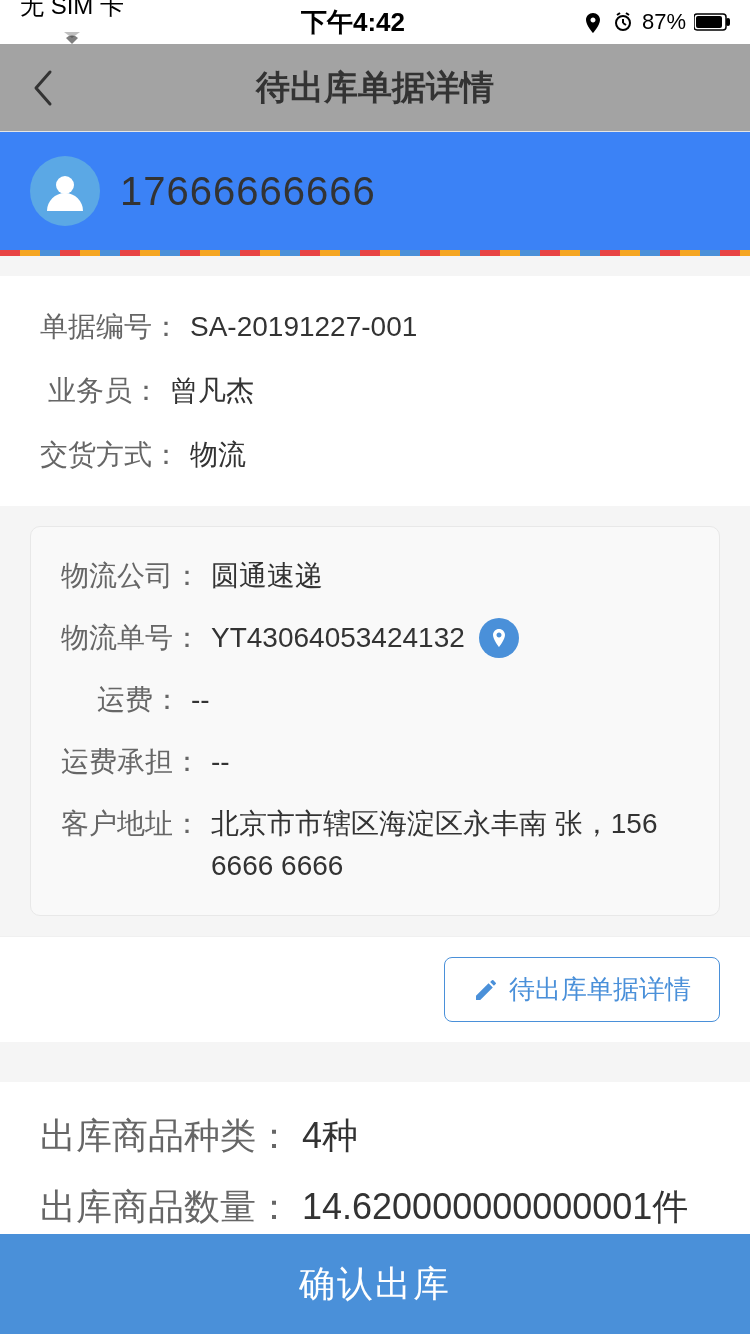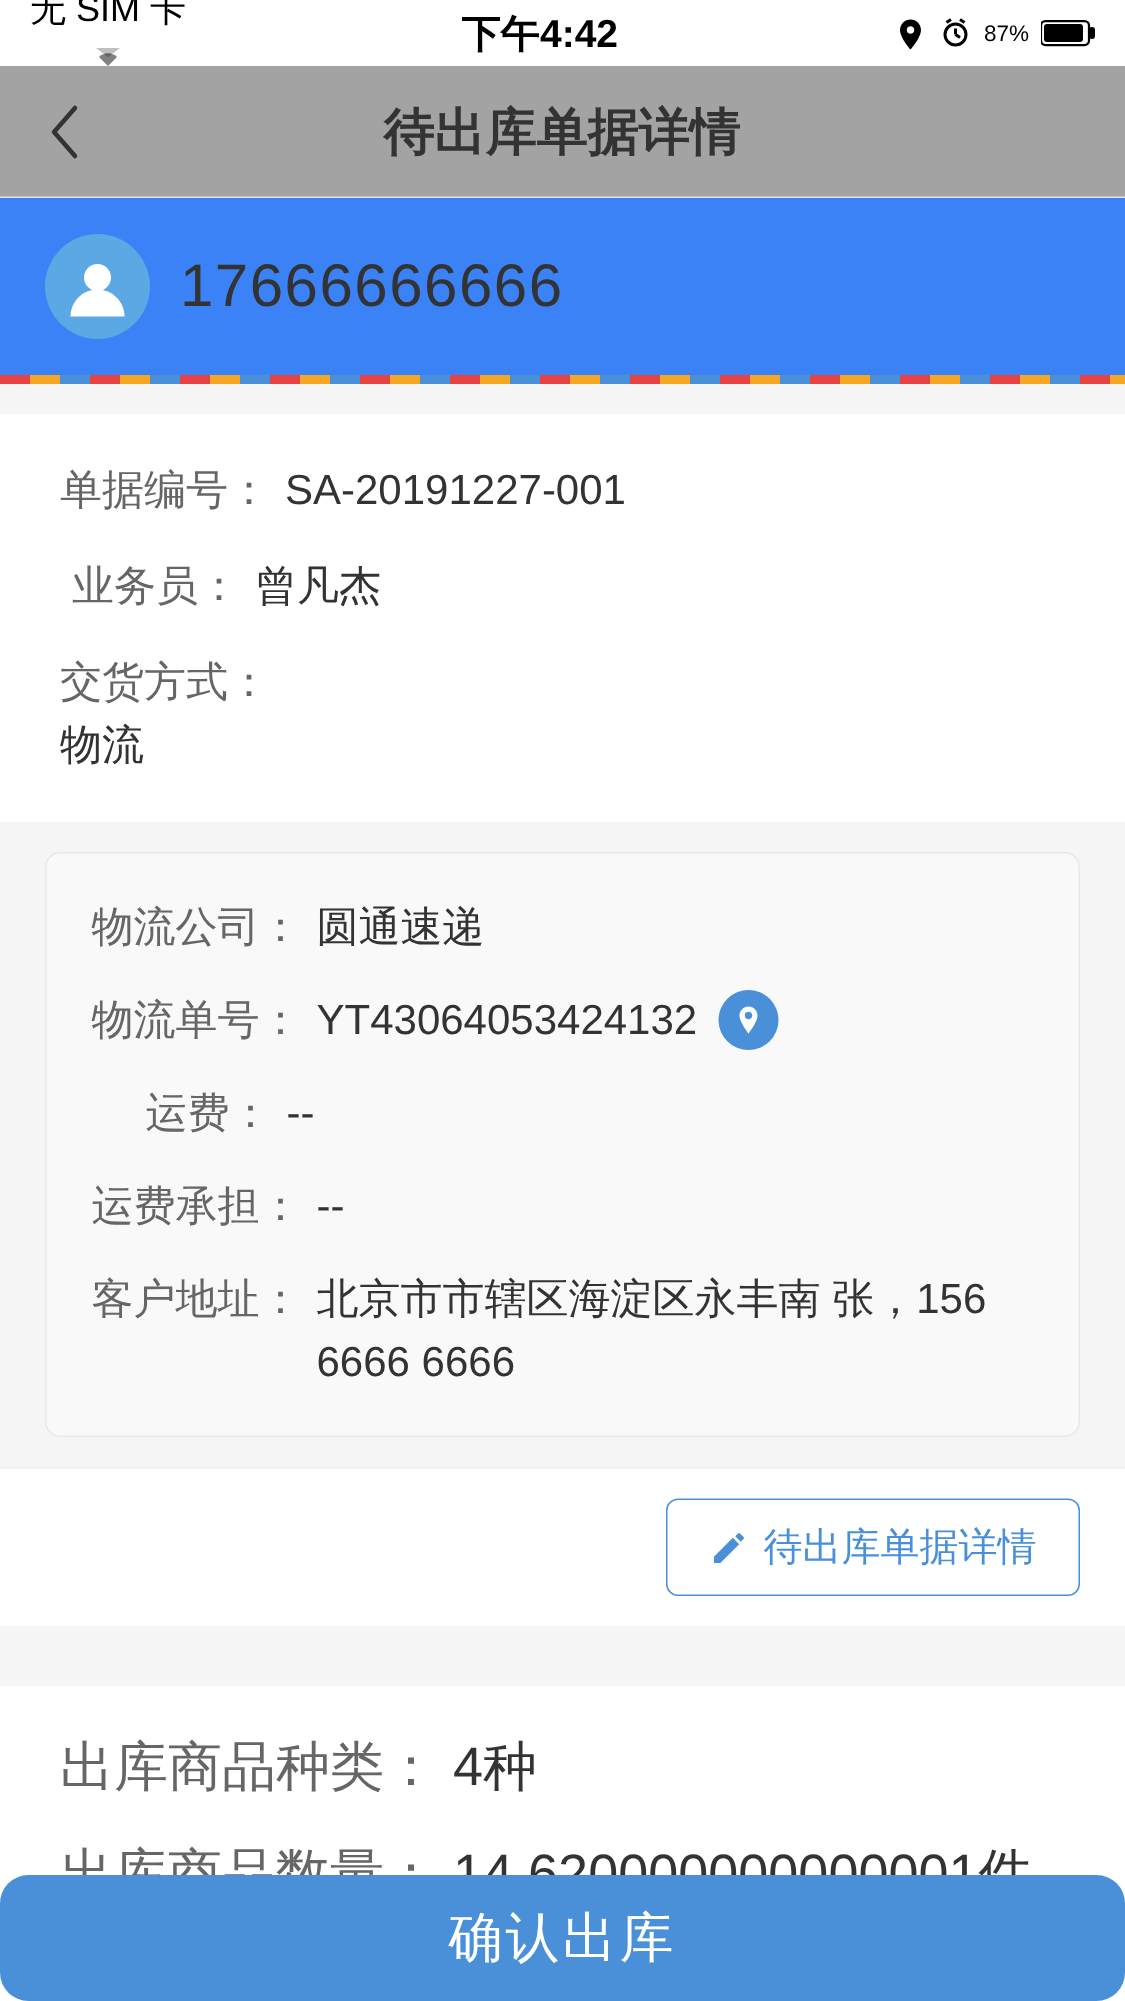--- a/index.html
+++ b/index.html
@@ -18,21 +18,21 @@
       background: #fff;
       height: 44px;
       display: flex;
       align-items: center;
       justify-content: space-between;
       padding: 0 20px;
       font-size: 24px;
       color: #000;
     }
     .status-left { display: flex; align-items: center; gap: 10px; flex-direction: column; }
-    .status-right { display: flex; align-items: center; gap: 8px; font-size: 15px; }
+    .status-right { display: flex; align-items: center; gap: 8px; font-size: 22px; }
 
     
     .nav-bar {
       background: #a3a3a3;
       height: 88px;
       display: flex;
       align-items: center;
       padding: 0 30px;
       border-bottom: 1px solid #e5e5e5;
       position: relative;
@@ -94,21 +94,21 @@
       margin-top: 20px;
     }
     .info-row {
       display: flex;
       align-items: flex-start;
       margin-bottom: 22px;
       font-size: 28px;
       color: #333;
       line-height: 1.5;
     }
-    .info-row:last-child { margin-bottom: 0; flex-direction: column; }
+    .info-row:last-child { margin-bottom: 0; }
     .info-label {
       color: #666;
       min-width: 120px;
       text-align: right;
       margin-right: 10px;
       flex-shrink: 0;
     }
     .info-value {
       color: #333;
       flex: 1;
@@ -221,31 +221,30 @@
       cursor: pointer;
       background: #fff;
     }
 
     
     .confirm-btn {
       position: fixed;
       bottom: 0;
       left: 0;
       width: 750px;
-      height: 84px;
+      height: 100px;
       background: #4a90d9;
       color: #fff;
       font-size: 36px;
       font-weight: 500;
       display: flex;
       align-items: center;
       justify-content: center;
       cursor: pointer;
       letter-spacing: 2px;
-      border-radius: 19px;
     }
 
     
     svg { display: block; }
   </style>
 </head>
 <body>
 
 <div class="status-bar">
   <div class="status-left">

